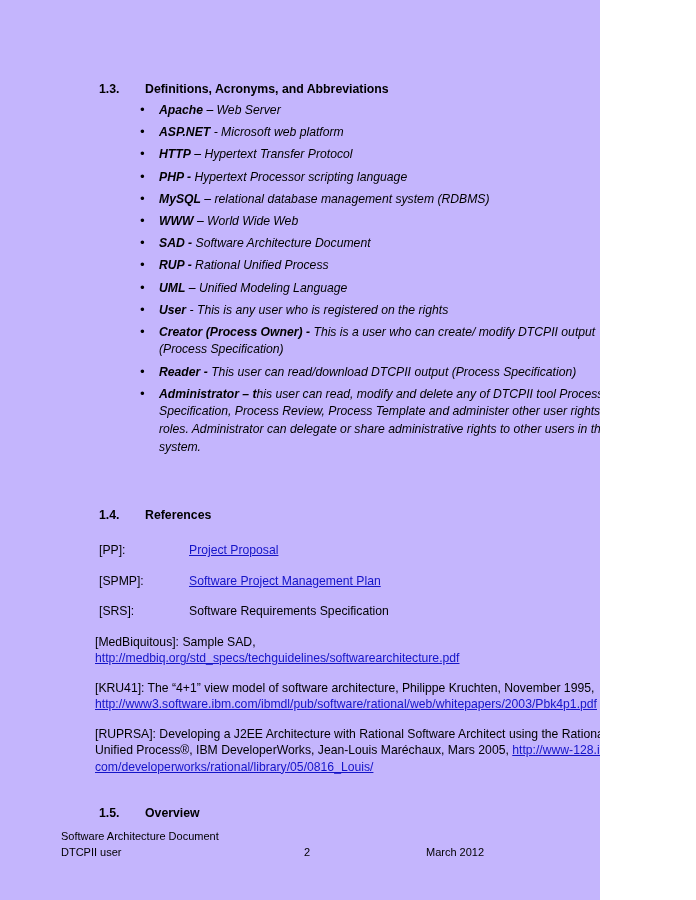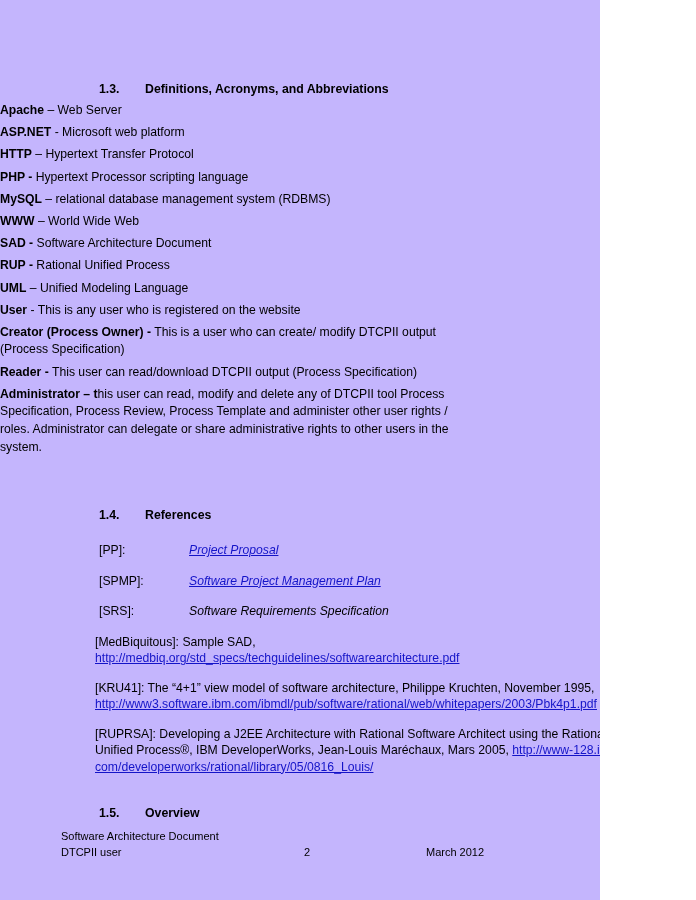--- a/index.html
+++ b/index.html
@@ -46,25 +46,27 @@
 
   
   .bullets {
     list-style: none;
     margin: 0;
     padding: 0;
     margin-top: 6px;
   }
   .bullet {
     position: relative;
+    margin-left: 159px;
     padding-left: 0;
     margin-top: 4.6px;
     font-size: 12.2px;
     line-height: 17.6px;
     width: 470px;
+    font-style: italic;
   }
   .bullet::before {
     content: "\2022";
     position: absolute;
     left: -19px;
     top: -1px;
     font-size: 13px;
     line-height: 17.6px;
   }
   .bullet .term { font-weight: bold; }
@@ -75,21 +77,21 @@
     display: flex;
     margin-left: 99px;
     font-size: 12.2px;
     line-height: 16px;
     margin-bottom: 14.5px;
   }
   .ref-row .label {
     width: 90px;
     flex: 0 0 90px;
   }
-  .ref-row .value { flex: 1 1 auto; font-style: italic; }
+  .ref-row .value { flex: 1 1 auto; }
 
   .ref-block {
     margin-left: 95px;
     width: 530px;
     font-size: 12.2px;
     line-height: 16.5px;
     margin-bottom: 13px;
   }
   #ref-medbiquitous { margin-top: 5px; }
   #ref-kru41 { margin-top: 2px; }
@@ -161,21 +163,21 @@
       <li class="bullet">
         <span class="term">SAD -</span><span> Software Architecture Document</span>
       </li>
       <li class="bullet">
         <span class="term">RUP -</span><span> Rational Unified Process</span>
       </li>
       <li class="bullet">
         <span class="term">UML</span><span> – Unified Modeling Language</span>
       </li>
       <li class="bullet">
-        <span class="term">User</span><span>  - This is any user who is registered on the website</span>
+        <span class="term">User</span><span>  - This is any user who is registered on the rights</span>
       </li>
       <li class="bullet">
         <span class="term">Creator (Process Owner) -</span><span> This is a user who can create/ modify DTCPII output (Process Specification)</span>
       </li>
       <li class="bullet">
         <span class="term">Reader -</span><span> This user can read/download DTCPII output (Process Specification)</span>
       </li>
       <li class="bullet">
         <span class="term">Administrator – t</span><span>his user can read, modify and delete any of DTCPII tool Process Specification, Process Review, Process Template and administer other user rights / roles. Administrator can delegate or share administrative rights to other users in the system.</span>
       </li>

